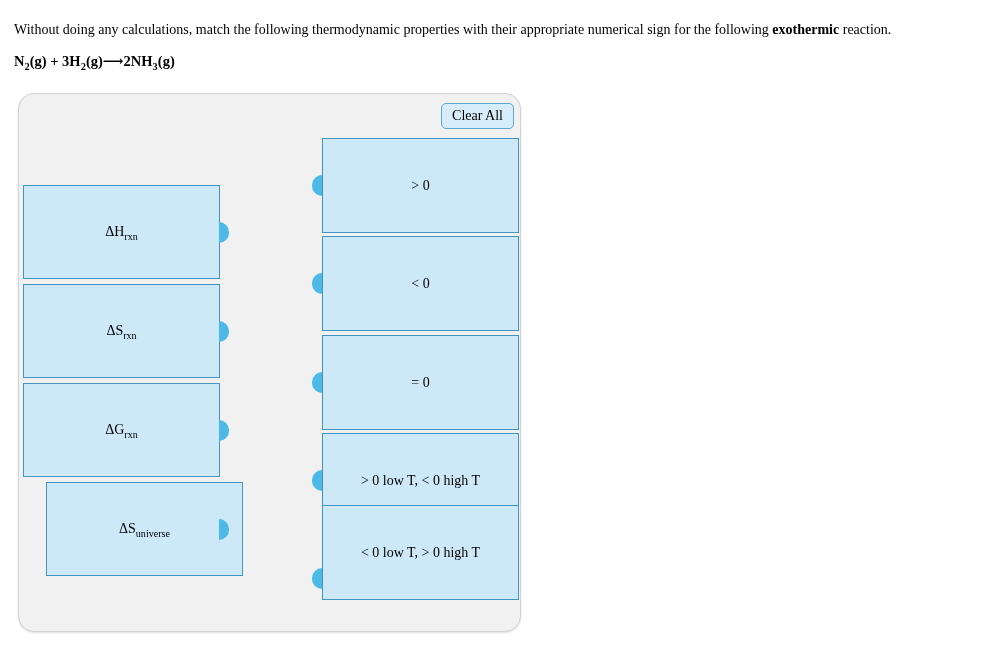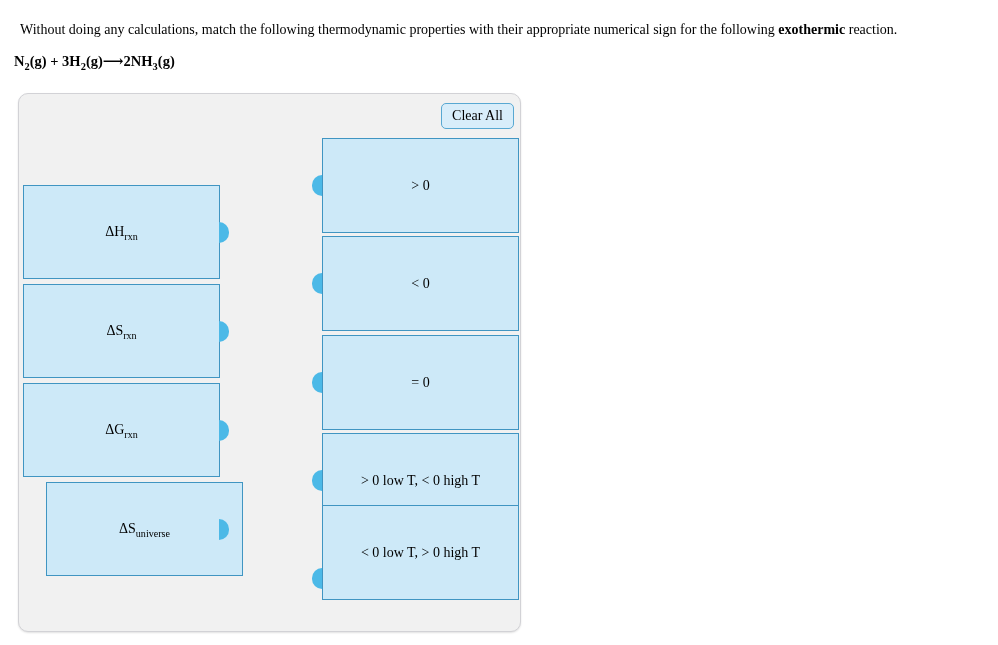--- a/index.html
+++ b/index.html
@@ -11,21 +11,21 @@
   }
   .page {
     position: relative;
     width: 998px;
     height: 645px;
     overflow: hidden;
     background: #ffffff;
   }
   .question {
     position: absolute;
-    left: 20px;
+    left: 14px;
     top: 8px;
     font-size: 14px;
     white-space: nowrap;
     text-align: right;
   }
   .equation {
     position: absolute;
     left: 14px;
     top: 37px;
     font-size: 14.5px;
@@ -38,21 +38,21 @@
     line-height: 0;
   }
   .panel {
     position: absolute;
     left: 18px;
     top: 93px;
     width: 503px;
     height: 539px;
     background: var(--panel-bg, #f1f1f1);
     border: 1px solid var(--panel-border, #d2d2d6);
-    border-radius: 10px;
+    border-radius: 16px;
     box-shadow: 0 1px 2px rgba(0,0,0,0.12);
     box-sizing: border-box;
   }
   .clear-all {
     position: absolute;
     top: 9px;
     right: 6px;
     padding: 4px 10px;
     font-family: "Liberation Serif", "DejaVu Serif", serif;
     font-size: 14px;

